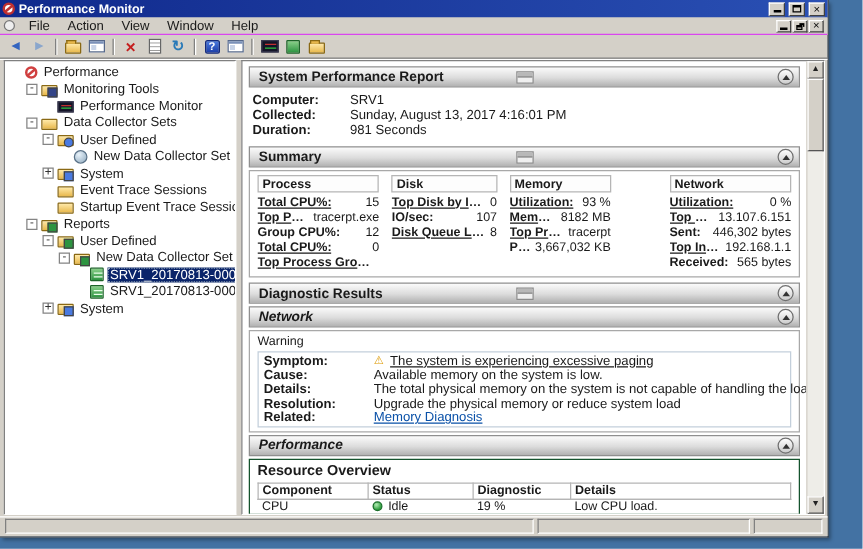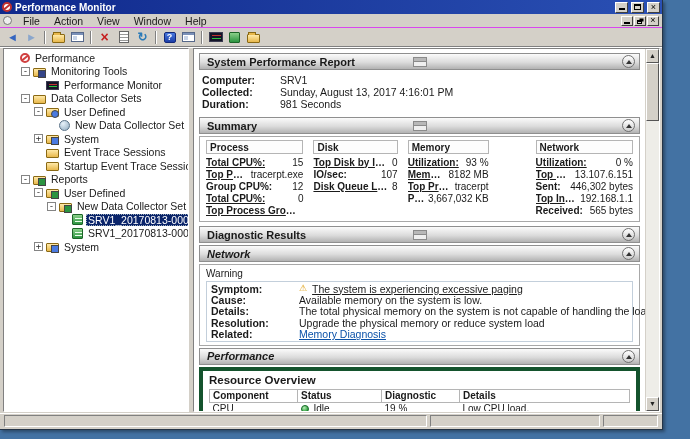--- a/index.html
+++ b/index.html
@@ -107,21 +107,21 @@
 
   .warn-box { border:1px solid #a8a8a8; margin-top:2px; padding:2px 6px 3px; }
   .warn-title { font-weight:normal; font-size:10px; margin:1px 0 2px; }
   .warn-rows { border:1px solid #c3cfdb; padding:1px 4px; }
   .warn-row { display:flex; height:11.4px; align-items:center; white-space:nowrap; }
   .warn-label { font-weight:bold; width:88px; flex:0 0 auto; }
   .warn-ico { color:#dd9900; font-size:9px; margin-right:5px; line-height:1; }
   .link-dark { text-decoration:underline; cursor:pointer; }
   .link-blue { color:#0a51a8; text-decoration:underline; cursor:pointer; }
 
-  .perf-box { border:4px solid #14532d; margin-top:2px; padding:1px 6px 0; }
+  .perf-box { border:1px solid #14532d; margin-top:2px; padding:1px 6px 0; }
   .res-title { font-weight:bold; font-size:11.5px; margin:2px 0 3px; }
   .res-table { width:100%; border-collapse:collapse; table-layout:fixed; }
   .res-table th { border:1px solid #b5b5b5; font-weight:bold; text-align:left; padding:0 3px; height:13px; font-size:10px; }
   .res-table td { padding:0 3px; height:12px; font-size:10px; white-space:nowrap; overflow:hidden; }
   .col-comp { width:88px; } .col-stat { width:84px; } .col-util { width:78px; }
   .status-dot { display:inline-block; width:8px; height:8px; border-radius:50%; margin-right:5px; vertical-align:-1px;
                 background:radial-gradient(circle at 35% 30%,#b8f0b8,#2e9e3e 70%); border:1px solid #1a6e2a; }
 
   .vscroll { width:14px; flex:0 0 auto; background:#eeede8; border-left:1px solid #d4d0c8; display:flex; flex-direction:column; }
   .scroll-btn { height:14px; flex:0 0 auto; background:#d4d0c8; border:1px solid; border-color:#fff #555 #555 #fff;

